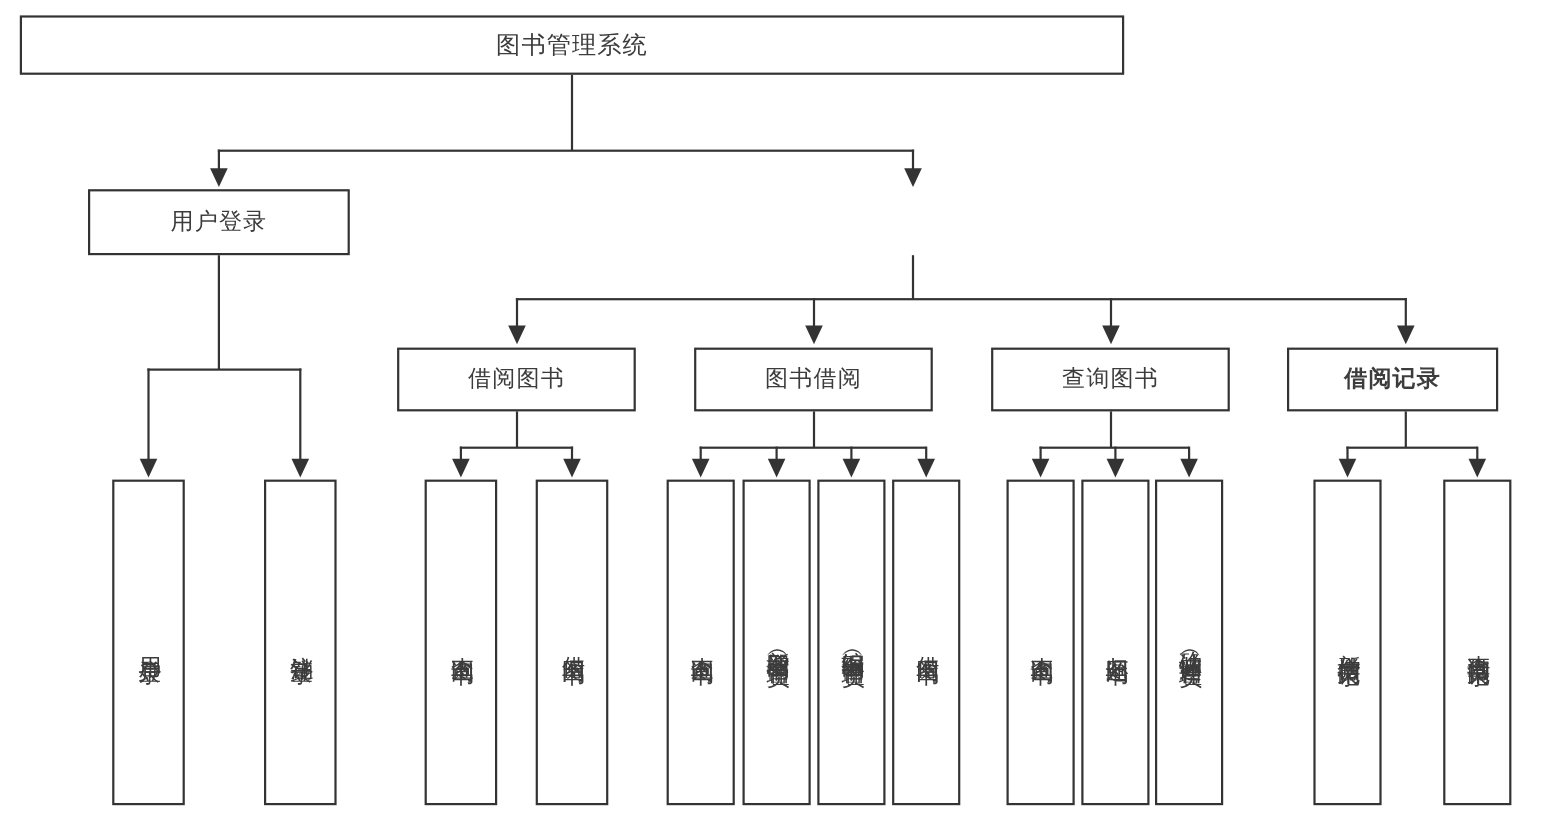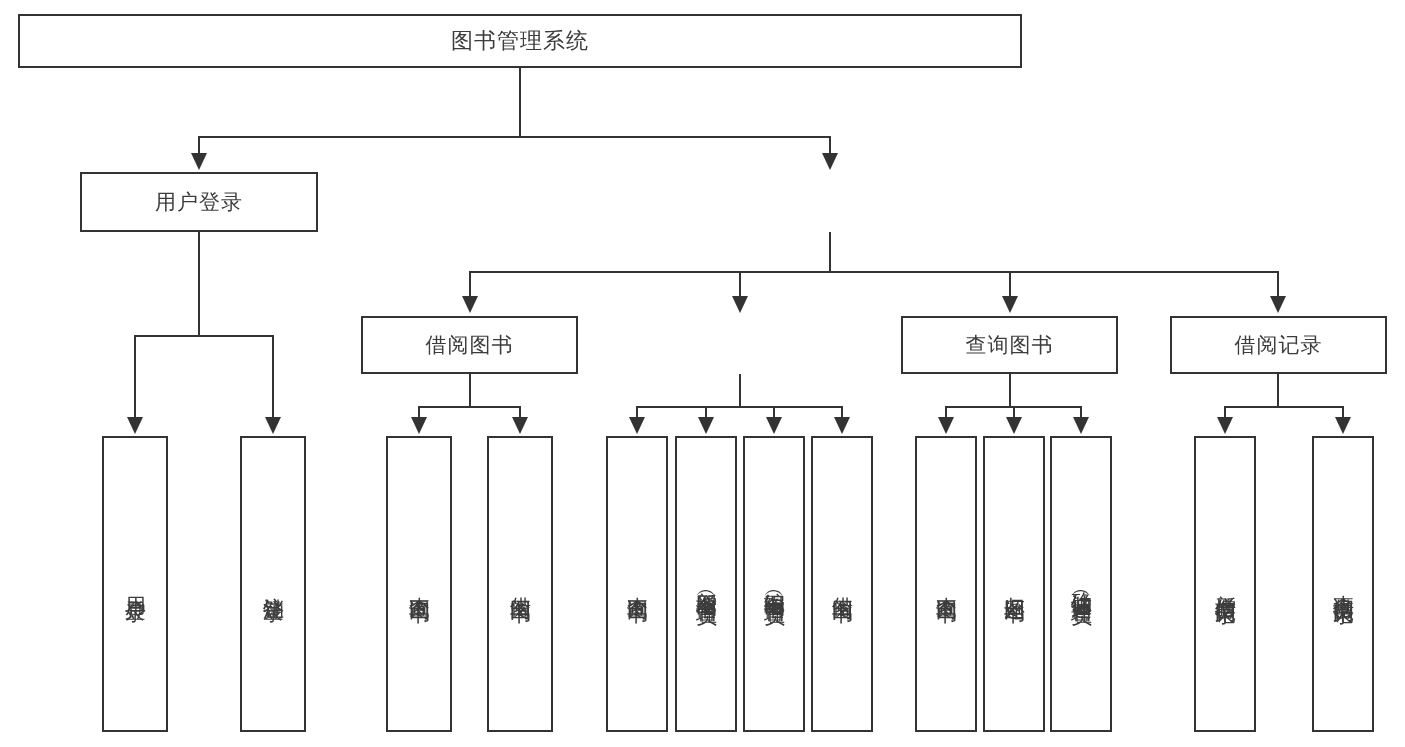--- a/index.html
+++ b/index.html
@@ -120,24 +120,27 @@
 
   <div class="vline" style="left:1009px; top:271px; height:26px;"></div>
   <div class="arrow" style="left:1002px; top:296px;"></div>
 
   <div class="vline" style="left:1277px; top:271px; height:26px;"></div>
   <div class="arrow" style="left:1270px; top:296px;"></div>
 
   <div class="node horiz" style="left:361px; top:316px; width:217px; height:58px;">
     <span>借阅图书</span>
   </div>
+  <div class="node horiz" style="left:631px; top:316px; width:217px; height:58px;">
+    <span>图书借阅</span>
+  </div>
   <div class="node horiz" style="left:901px; top:316px; width:217px; height:58px;">
     <span>查询图书</span>
   </div>
-  <div class="node horiz" style="left:1170px; top:316px; width:217px; height:58px;">
+  <div class="node horiz" style="left:1170px; top:316px; width:192px; height:58px;font-weight:bold;">
     <span>借阅记录</span>
   </div>
 
   <div class="vline" style="left:469px; top:374px; height:33px;"></div>
   <div class="hline" style="left:418px; top:406px; width:103px;"></div>
   <div class="vline" style="left:418px; top:406px; height:13px;"></div>
   <div class="arrow" style="left:411px; top:417px;"></div>
   <div class="vline" style="left:519px; top:406px; height:13px;"></div>
   <div class="arrow" style="left:512px; top:417px;"></div>
 

